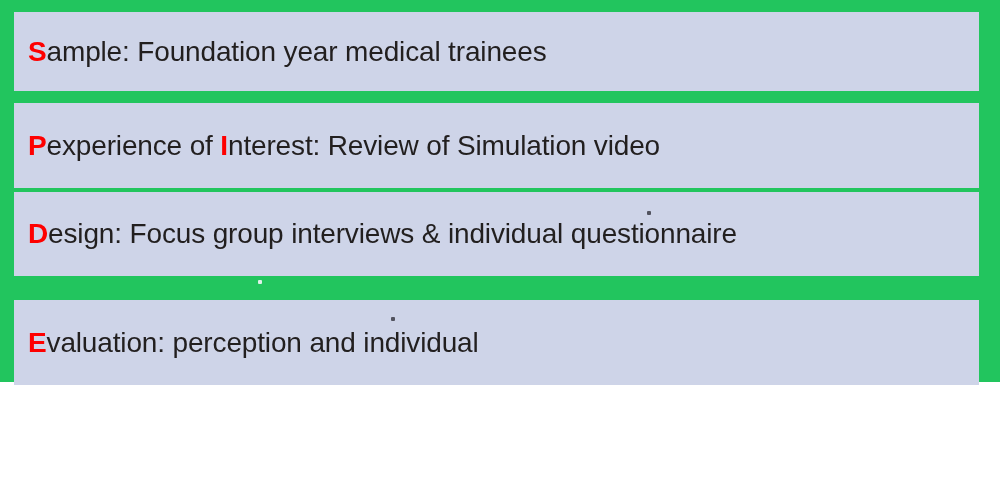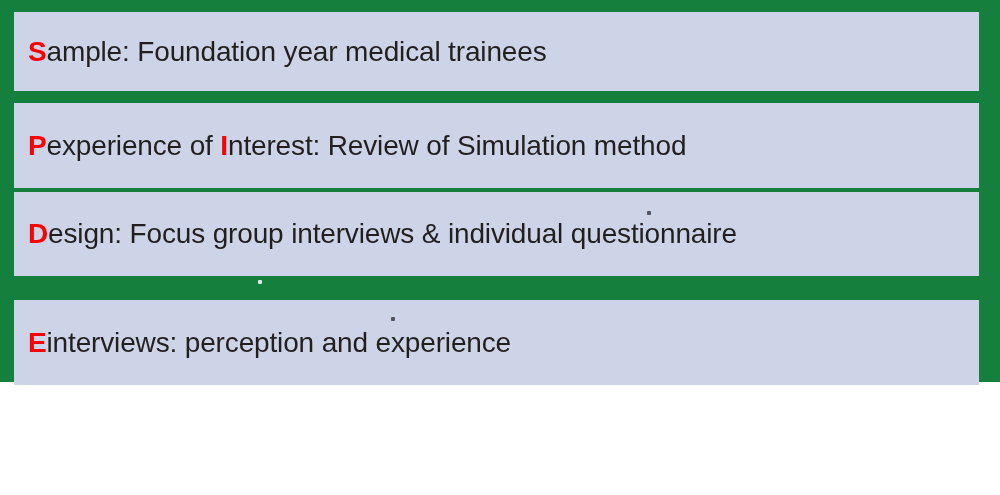--- a/index.html
+++ b/index.html
@@ -12,21 +12,21 @@
     height: 495px;
     background: #ffffff;
     font-family: "Liberation Sans", "DejaVu Sans", sans-serif;
     overflow: hidden;
   }
 
   #framework-root {
     position: relative;
     width: 1000px;
     height: 382px;
-    background: #15803d;
+    background: #22c55e;
     text-align: right;
   }
 
   .band {
     position: absolute;
     left: 14px;
     width: 965px;
     background: #ced4e8;
     display: flex;
     align-items: center;
@@ -74,29 +74,29 @@
 </head>
 <body>
 
 <div id="framework-root">
 
   <div class="band band-1">
     <span class="band-text"><span class="accent">S</span><span>ample: Foundation year medical trainees</span></span>
   </div>
 
   <div class="band band-2">
-    <span class="band-text"><span class="accent">P</span><span>experience of </span><span class="accent">I</span><span>nterest: Review of Simulation method</span></span>
+    <span class="band-text"><span class="accent">P</span><span>experience of </span><span class="accent">I</span><span>nterest: Review of Simulation video</span></span>
   </div>
 
   <div class="band band-3">
     <span class="band-text"><span class="accent">D</span><span>esign: Focus group interviews &amp; individual questionnaire</span></span>
   </div>
 
   <div class="band band-4">
-    <span class="band-text"><span class="accent">E</span><span>interviews: perception and experience</span></span>
+    <span class="band-text"><span class="accent">E</span><span>valuation: perception and individual</span></span>
   </div>
 
 
   <span class="speck speck-a"></span>
   <span class="speck speck-b"></span>
   <span class="speck speck-c"></span>
 
 </div>
 
 </body></html>

